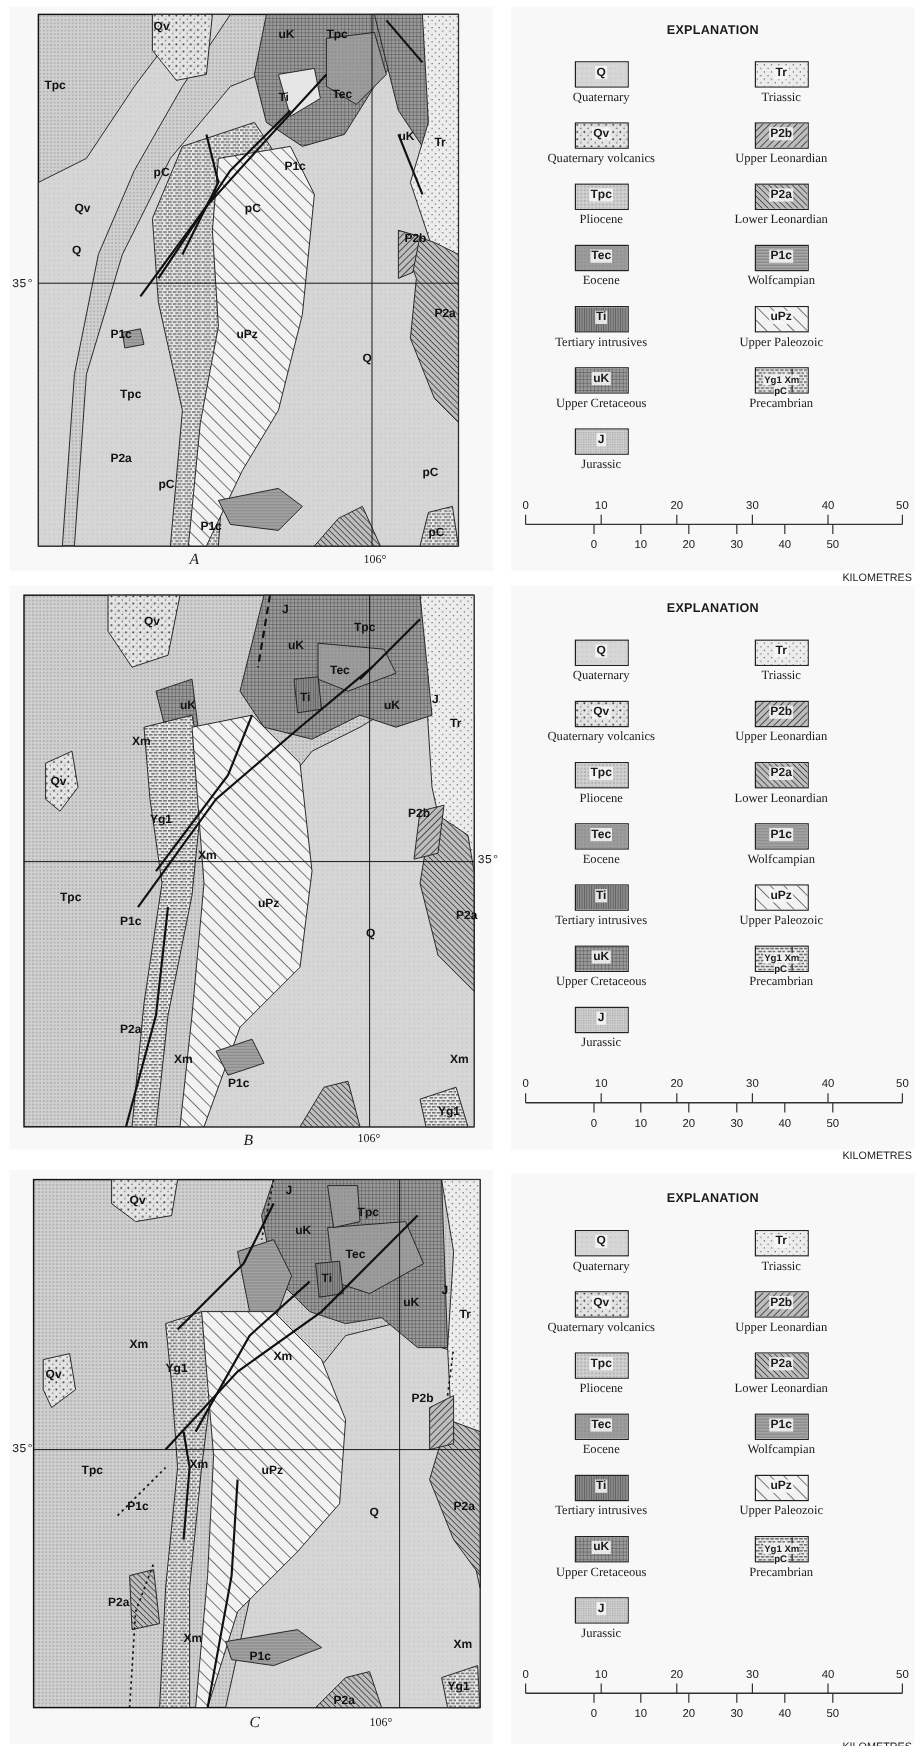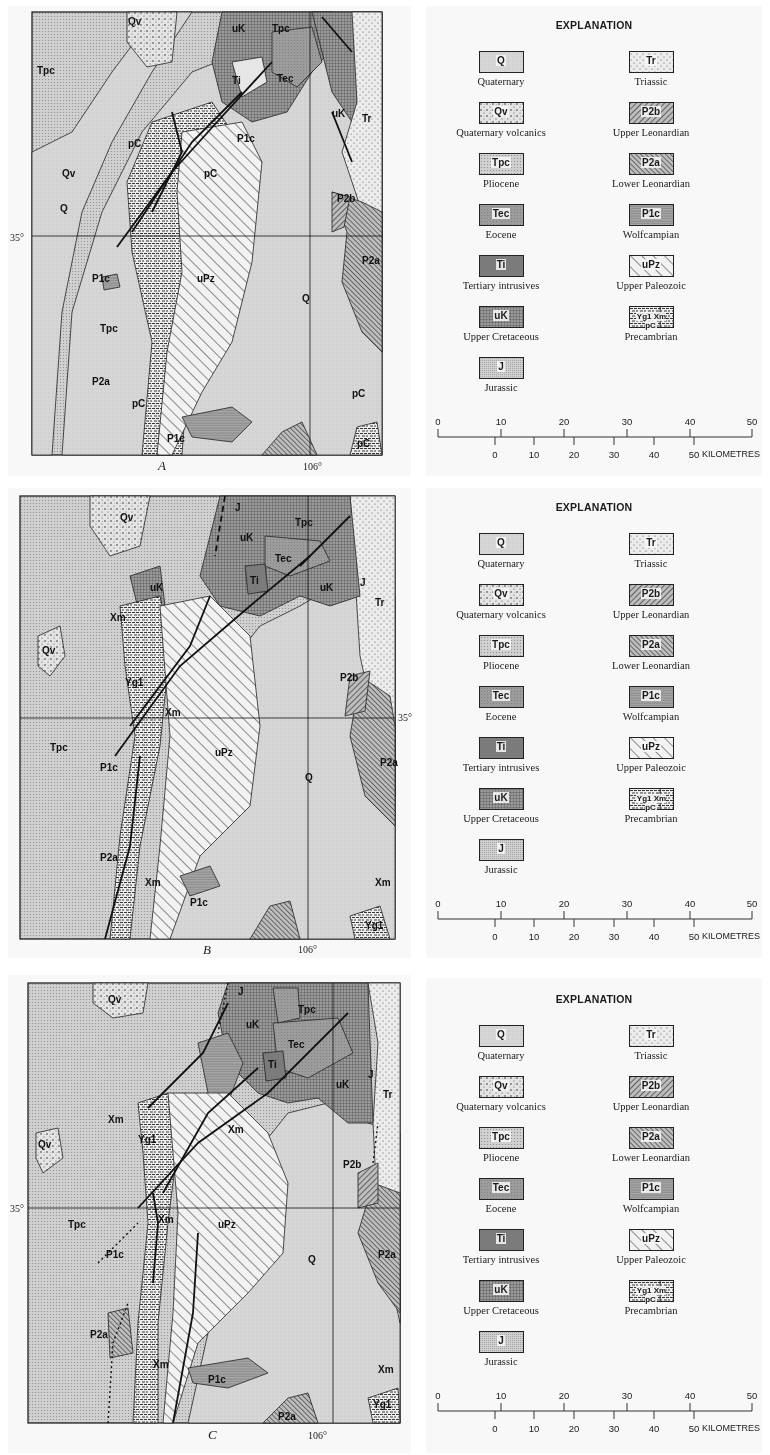--- a/index.html
+++ b/index.html
@@ -1,31 +1,31 @@
 <!DOCTYPE html>
 <html><head>
 <meta charset="utf-8">
 <style>
   html,body{margin:0;padding:0;background:#ffffff;}
   body{width:770px;height:1455px;position:relative;overflow:hidden;font-family:"DejaVu Serif",serif;color:#1a1a1a;}
   .card{position:absolute;background:#f8f8f8;}
   .map-card svg{position:absolute;left:0;top:0;}
   .panel-letter{position:absolute;font-family:"Liberation Serif",serif;font-style:italic;font-size:13px;}
   .lon-label{position:absolute;font-family:Liberation Serif, serif;font-size:10px;}
-  .lat-label{position:absolute;font-family:Liberation Serif, serif;font-size:10px;}
+  .lat-label{position:absolute;font-family:Liberation Mono, monospace;font-size:10px;}
   .legend-title{position:absolute;left:0;right:0;text-align:center;font-family:"Liberation Sans",sans-serif;font-weight:bold;font-size:10.5px;letter-spacing:0.2px;}
   .leg-item{position:absolute;width:150px;text-align:center;}
   .leg-box{width:45px;height:22px;margin:0 auto;border:1.3px solid #222;position:relative;box-sizing:border-box;}
   .leg-box svg{position:absolute;left:0;top:0;width:100%;height:100%;}
   .leg-code{position:absolute;left:0;right:0;top:3px;text-align:center;font-family:"Liberation Sans",sans-serif;font-weight:bold;font-size:10px;}
   .leg-code span{background:rgba(248,248,248,0.85);padding:0 1px;}
   .leg-label{font-family:"Liberation Serif",serif;font-size:10.5px;margin-top:3px;white-space:nowrap;}
   .scale{position:absolute;left:0;top:0;}
   .scale-label{position:absolute;font-family:"Liberation Sans",sans-serif;font-size:9.5px;transform:translateX(-50%);}
-  .scale-unit{position:absolute;font-family:"Liberation Sans",sans-serif;font-size:9px;white-space:nowrap;}
+  .scale-unit{position:absolute;font-family:"Liberation Sans",sans-serif;font-size:9px;white-space:nowrap;margin-top:27px;}
   .map-lbl{font-family:"Liberation Sans",sans-serif;font-weight:bold;font-size:10px;fill:#111;}
 </style>
 </head>
 <body>
 
 <svg width="0" height="0" style="position:absolute">
   <defs>
     <pattern id="pat-q" width="4" height="4" patternUnits="userSpaceOnUse">
       <rect width="4" height="4" fill="#d6d6d6"></rect>
         <circle cx="1" cy="1" r="0.5" fill="#b8b8b8"></circle>

